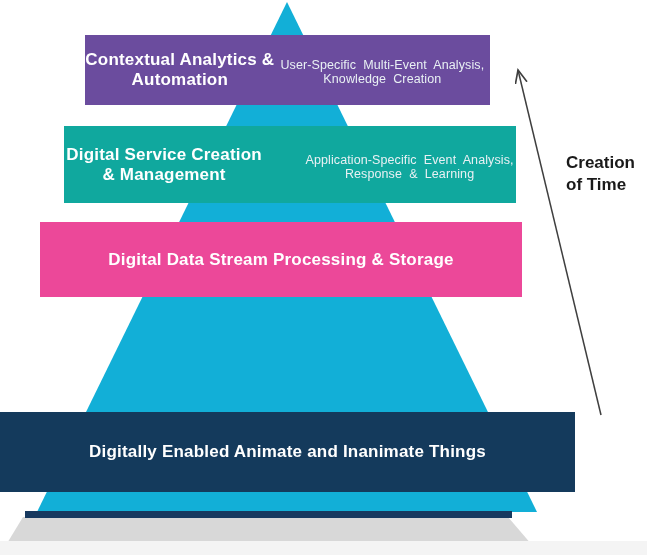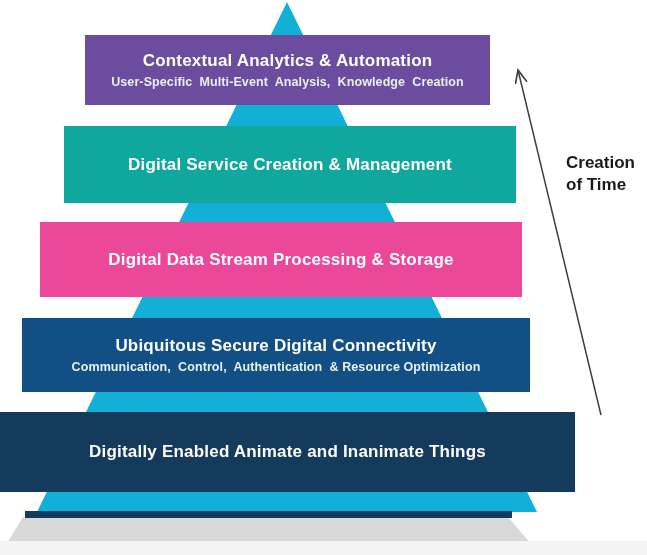--- a/index.html
+++ b/index.html
@@ -16,35 +16,35 @@
     overflow: hidden;
   }
   .bg-svg {
     position: absolute;
     left: 0; top: 0;
     width: 647px; height: 555px;
   }
   .layer {
     position: absolute;
     display: flex;
-    flex-direction: column;
+    flex-direction: row;
     justify-content: center;
     align-items: center;
     text-align: center;
     color: #ffffff;
   }
   .layer .title {
     font-weight: bold;
     font-size: 17px;
     letter-spacing: 0.2px;
     line-height: 1.15;
   }
   .layer .subtitle {
     font-size: 12.5px;
-    font-weight: bold;
+    font-weight: normal;
     margin-top: 4px;
     color: #e9f1f4;
     white-space: pre-wrap;
     letter-spacing: 0.1px;
   }
   #layer-0 { left: 85px;  top: 35px;  width: 405px; height: 70px; }
   #layer-1 { left: 64px;  top: 126px; width: 452px; height: 77px; gap: 39px; }
   #layer-2 { left: 40px;  top: 222px; width: 482px; height: 75px; }
   #layer-3 { left: 22px;  top: 318px; width: 508px; height: 74px; }
   #layer-4 { left: 0px;   top: 412px; width: 575px; height: 80px; }
@@ -82,30 +82,27 @@
     <line x1="601" y1="415" x2="518" y2="70" stroke-width="1.5" marker-end="url(#arrowhead)" stroke="#3f3f3f"></line>
   </svg>
 
   <div class="layer" id="layer-0" style="background: rgb(107, 76, 158);">
     <div class="title">Contextual Analytics &amp; Automation</div>
     <div class="subtitle">User-Specific  Multi-Event  Analysis,  Knowledge  Creation</div>
   </div>
 
   <div class="layer" id="layer-1" style="background: rgb(16, 168, 158);">
     <div class="title">Digital Service Creation &amp; Management</div>
+    <div class="subtitle">Application-Specific  Event  Analysis,  Response  &amp;  Learning</div>
   </div>
 
   <div class="layer" id="layer-2" style="background: #ec4899;">
     <div class="title">Digital Data Stream Processing &amp; Storage</div>
   </div>
 
-  <div class="layer" id="layer-3" style="background: rgb(18, 79, 133);">
-    <div class="title">Ubiquitous Secure Digital Connectivity</div>
-    <div class="subtitle">Communication,  Control,  Authentication  &amp; Resource Optimization</div>
-  </div>
 
   <div class="layer" id="layer-4" style="background: rgb(20, 58, 92); gap: 43px;">
     <div class="title">Digitally Enabled Animate and Inanimate Things</div>
   </div>
 
   <div class="arrow-label">Creation of Time</div>
 
 </div>
 
 </body></html>

